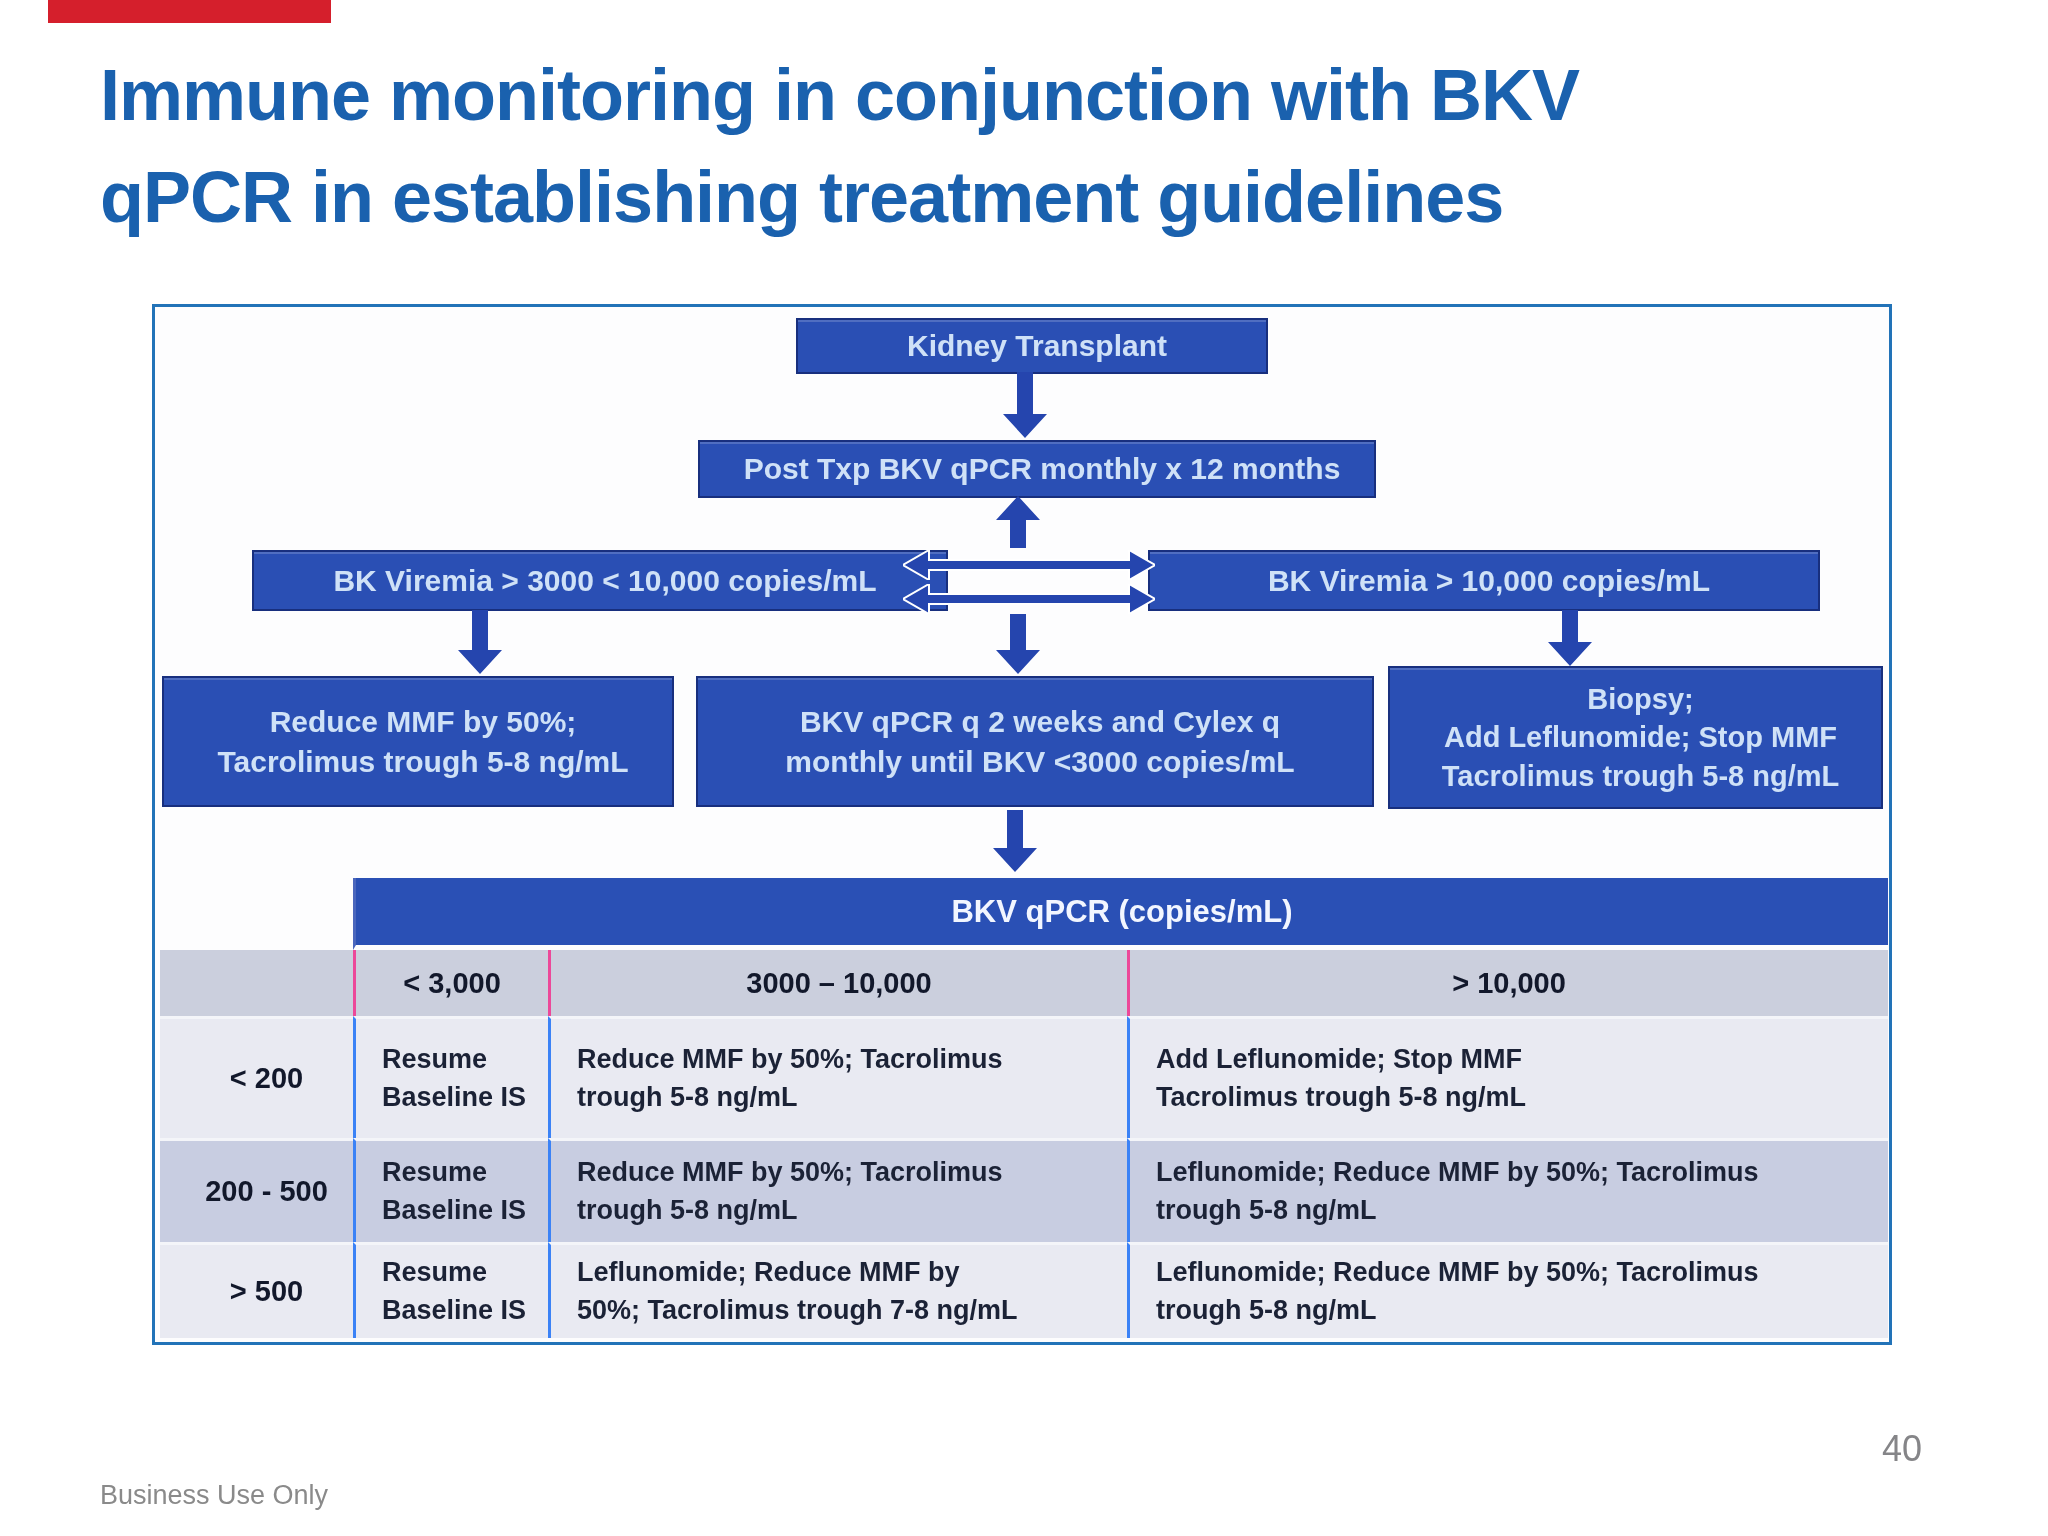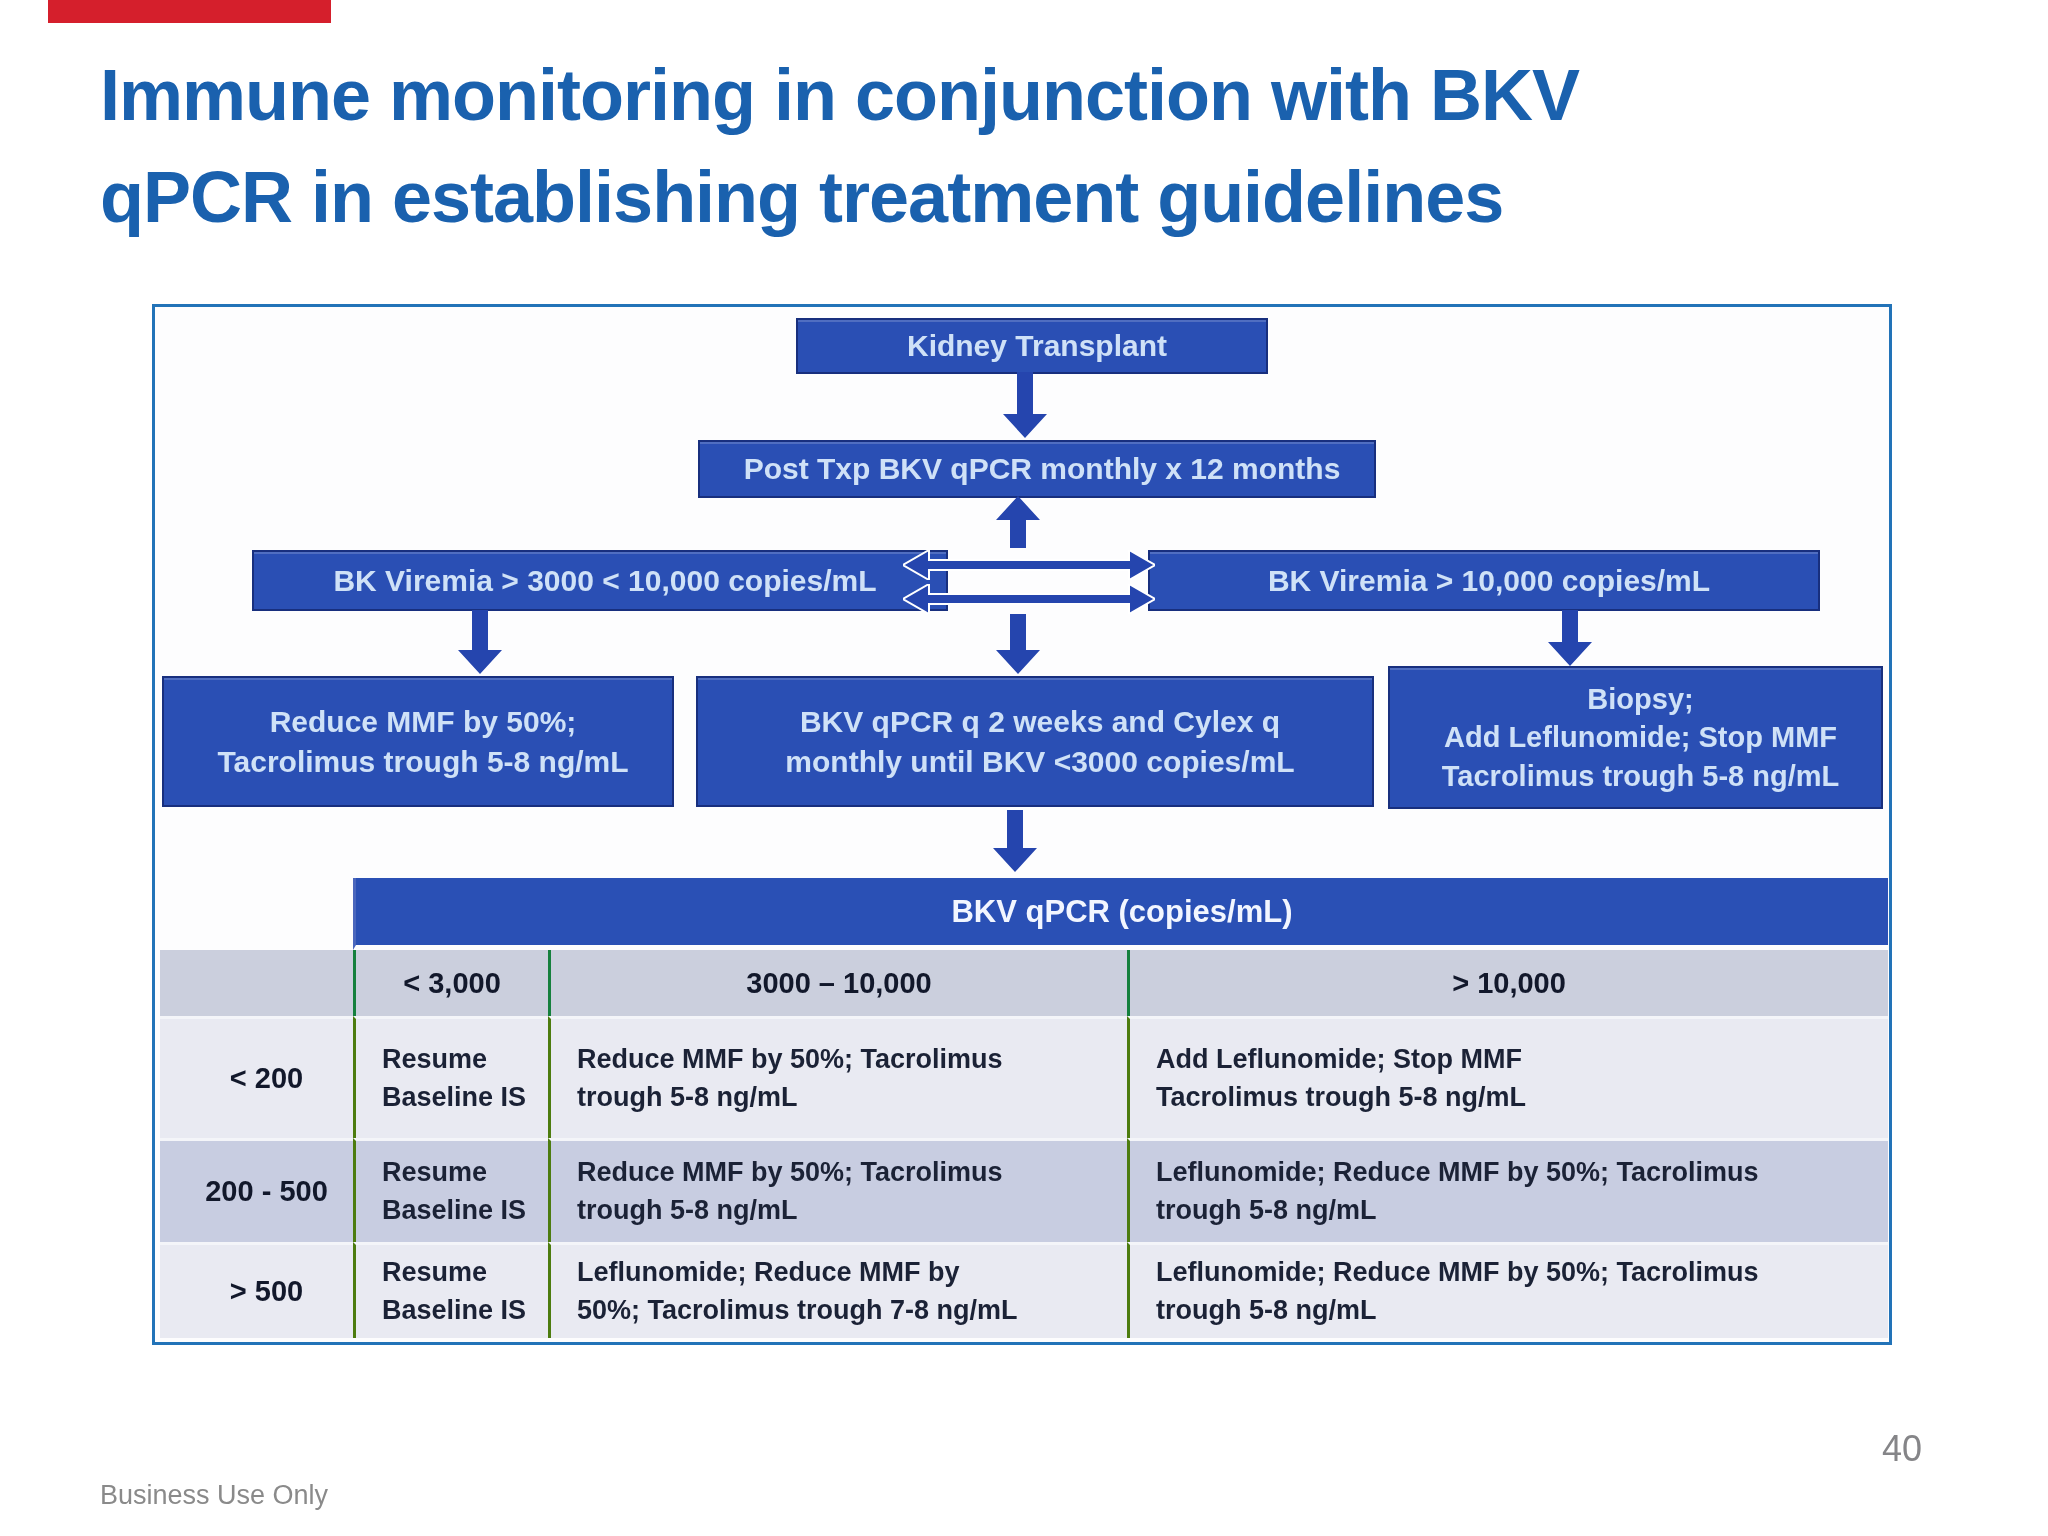--- a/index.html
+++ b/index.html
@@ -39,22 +39,22 @@
       display:flex;align-items:center;justify-content:center;border-bottom:5px solid #fdfdfe;}
   .th-span{grid-column:2/5;border-left:3px solid #4a66bd;}
   .sh{background:#cbcfdd;color:#12182b;font-weight:700;font-size:29px;
       display:flex;align-items:center;justify-content:center;}
   .r-light{background:#e9eaf2;}
   .r-dark{background:#c8cde1;}
   .rowlab{color:#12182b;font-weight:700;font-size:29px;
           display:flex;align-items:center;justify-content:center;text-align:center;padding-left:20px;}
   .body-cell{color:#1b2236;font-weight:700;font-size:27px;line-height:1.4;
              display:flex;align-items:center;padding-left:26px;padding-right:14px;
-             white-space:pre-line;border-left:3px solid #4d7c0f;}
-  .sh-div{border-left:3px solid #15803d;text-align:right;}
+             white-space:pre-line;border-left:3px solid #3b82f6;}
+  .sh-div{border-left:3px solid #ec4899;text-align:right;}
   .row-top{border-top:3px solid #f4f5f9;}
 
   .footer{position:absolute;left:100px;top:1480px;font-size:27px;color:#8a8a8a;}
   .pagenum{position:absolute;left:1882px;top:1428px;font-size:36px;color:#858588;}
 </style>
 </head>
 <body>
 
 <div class="slide">
 

